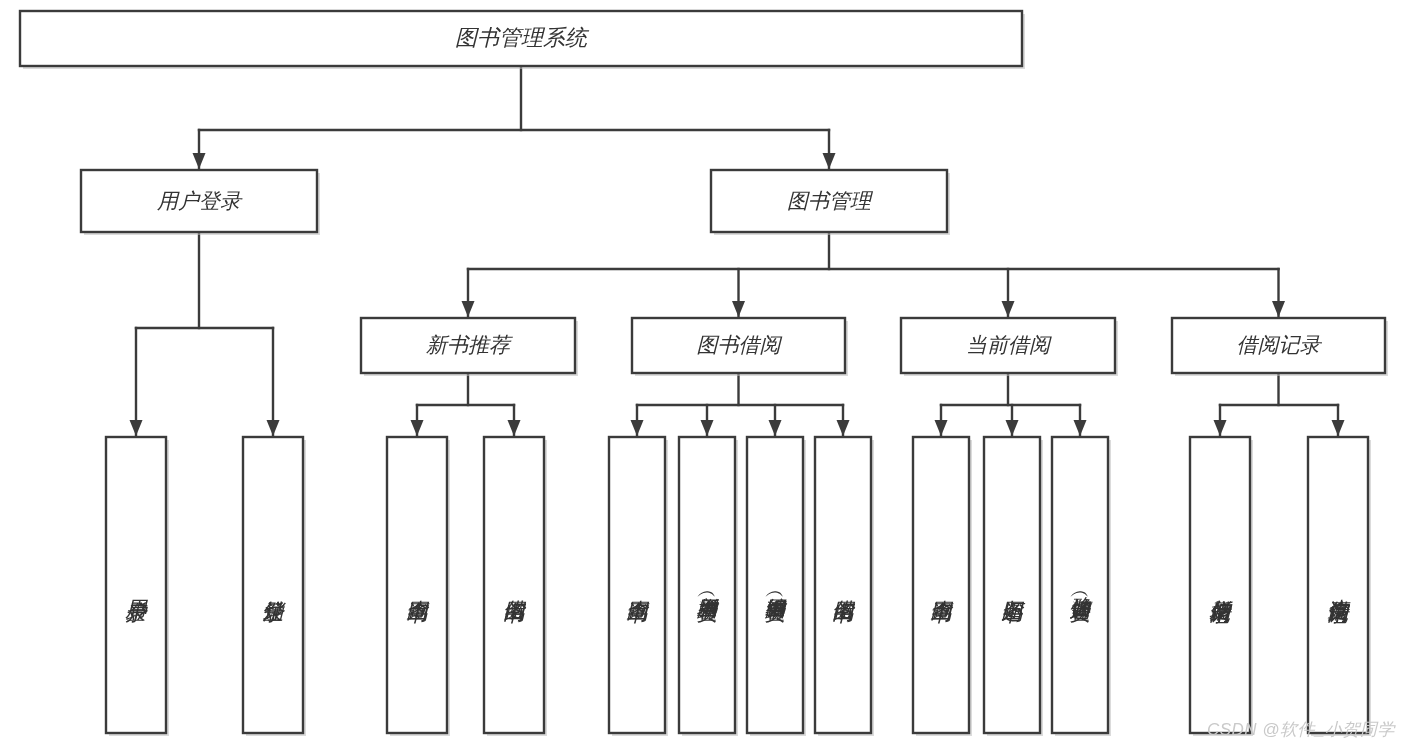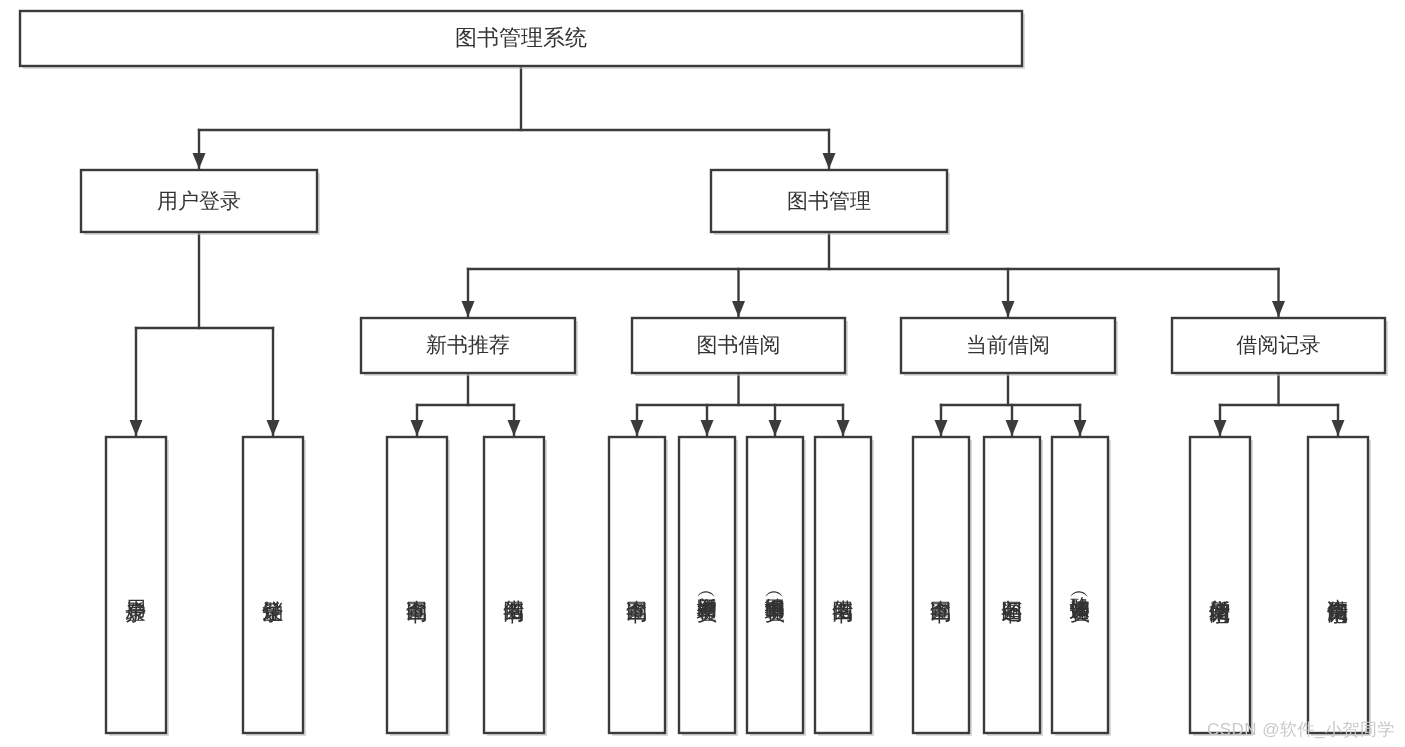--- a/index.html
+++ b/index.html
@@ -10,20 +10,21 @@
   }
   body {
     font-family: "Liberation Sans", "DejaVu Sans", sans-serif;
   }
   #diagram-root {
     position: relative;
     width: 1405px;
     height: 747px;
     background: #ffffff;
     overflow: hidden;
+    font-style: italic;
   }
   svg.diagram-canvas {
     position: absolute;
     left: 0;
     top: 0;
     width: 1405px;
     height: 747px;
     display: block;
   }
   .node-box {

